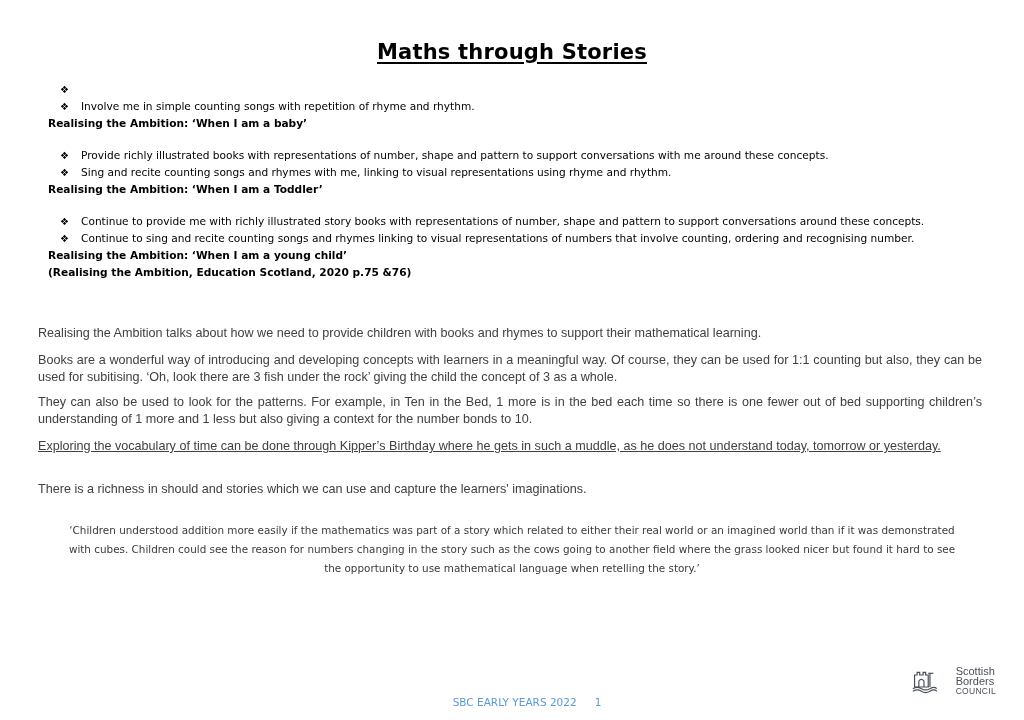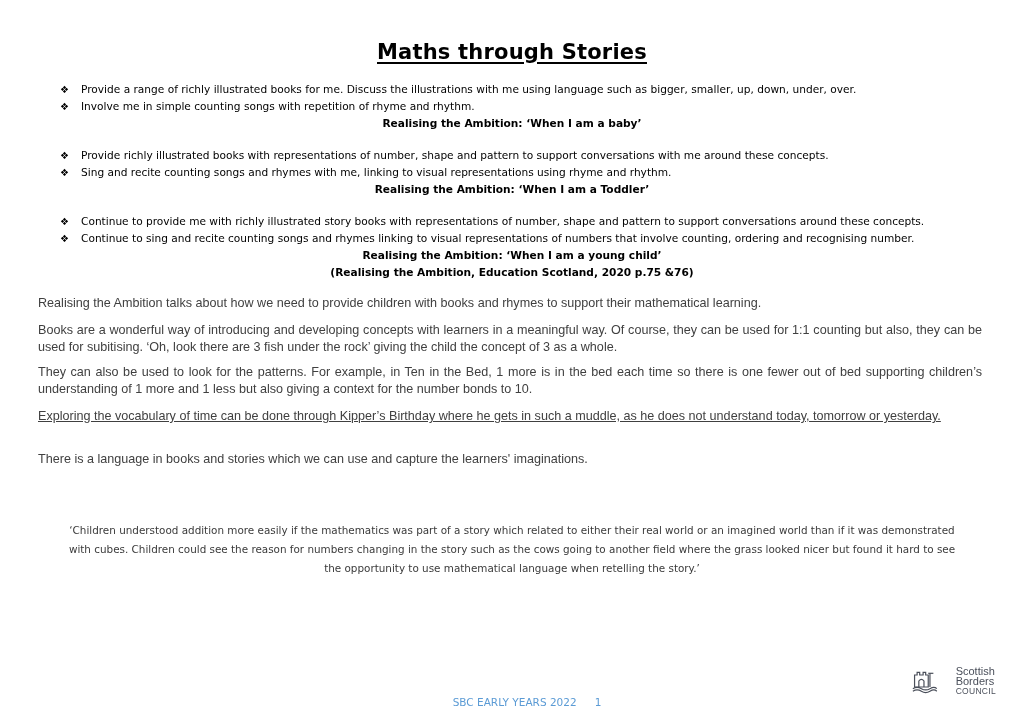--- a/index.html
+++ b/index.html
@@ -2,40 +2,39 @@
 <html><head>
   <meta charset="utf-8">
   <style>
     html, body { margin: 0; padding: 0; background: #ffffff; }
     body { width: 1024px; height: 720px; position: relative; overflow: hidden; font-family: "Liberation Sans", sans-serif; color: #000; }
     .title { position: absolute; top: 40px; left: 0; width: 1024px; text-align: center; font-family: "DejaVu Sans", sans-serif; font-weight: bold; font-size: 21px; text-decoration: underline; text-underline-offset: 3px; text-decoration-thickness: 2px; letter-spacing: 0.2px; }
     .ambition { position: absolute; left: 0; width: 1024px; font-family: "DejaVu Sans", sans-serif; font-size: 10.6px; }
     .bullet { display: flex; align-items: baseline; height: 17px; line-height: 17px; padding-left: 60px; white-space: nowrap; }
     .bullet .glyph { width: 21px; font-size: 10px; flex: 0 0 21px; }
     .bullet .text { font-size: 10.6px; }
-    .caption { text-align: center; font-weight: bold; height: 17px; line-height: 17px; font-size: 10.6px; white-space: nowrap; }
-    .para { position: absolute; left: 38px; width: 944px; font-size: 12.6px; color: #404040; line-height: 17px; text-align: justify; }
+    .caption { text-align: left; font-weight: bold; height: 17px; line-height: 17px; font-size: 10.6px; white-space: nowrap; padding-left: 48px; }
+    .para { position: absolute; left: 38px; width: 944px; font-size: 12.6px; color: #404040; line-height: 17px; text-align: justify; margin-top: 30px; }
     .quote { position: absolute; top: 505px; left: 36px; width: 952px; text-align: center; font-family: "DejaVu Sans", sans-serif; font-size: 10.4px; line-height: 19px; color: #3a3a3a; margin-top: 16px; }
     .footer { position: absolute; top: 696px; left: 0; width: 1024px; text-align: center; font-family: "DejaVu Sans", sans-serif; font-size: 10.5px; color: #5b9bd5; padding-left: 15px; }
     .footer .pg { margin-left: 18px; }
     .logo { position: absolute; left: 912px; top: 664px; width: 84px; height: 34px; display: flex; align-items: center; color: #4a4f5a; }
     .logo .crest { width: 30px; height: 30px; }
     .logo .words { margin-left: 18px; font-family: "Liberation Sans", sans-serif; line-height: 10px; }
     .logo .w1, .logo .w2 { font-size: 11px; font-weight: normal; }
     .logo .w3 { font-size: 8.5px; letter-spacing: 0.3px; text-align: center; }
   </style>
 </head>
 <body>
 
 <div class="title">Maths through Stories</div>
 
 <div class="ambition" style="top:81px;">
   <div class="bullet">
     <span class="glyph">❖</span>
-    <span class="text">Provide a range of richly illustrated books for me. Discuss the illustrations with me using language such as bigger, smaller, up, down, under, over.</span>
   </div>
   <div class="bullet">
     <span class="glyph">❖</span>
     <span class="text">Involve me in simple counting songs with repetition of rhyme and rhythm.</span>
   </div>
   <div class="caption">Realising the Ambition: ‘When I am a baby’</div>
 </div>
 
 <div class="ambition" style="top:147px;">
   <div class="bullet">
@@ -59,21 +58,21 @@
     <span class="text">Continue to sing and recite counting songs and rhymes linking to visual representations of numbers that involve counting, ordering and recognising number.</span>
   </div>
   <div class="caption">Realising the Ambition: ‘When I am a young child’</div>
   <div class="caption">(Realising the Ambition, Education Scotland, 2020 p.75 &amp;76)</div>
 </div>
 
 <div class="para" style="top:295px;">Realising the Ambition talks about how we need to provide children with books and rhymes to support their mathematical learning.</div>
 <div class="para" style="top:322px;">Books are a wonderful way of introducing and developing concepts with learners in a meaningful way. Of course, they can be used for 1:1 counting but also, they can be used for subitising. ‘Oh, look there are 3 fish under the rock’ giving the child the concept of 3 as a whole.</div>
 <div class="para" style="top:364px;">They can also be used to look for the patterns. For example, in Ten in the Bed, 1 more is in the bed each time so there is one fewer out of bed supporting children’s understanding of 1 more and 1 less but also giving a context for the number bonds to 10.</div>
 <div class="para" style="top:408px;text-decoration:underline;">Exploring the vocabulary of time can be done through Kipper’s Birthday where he gets in such a muddle, as he does not understand today, tomorrow or yesterday.</div>
-<div class="para" style="top:451px;">There is a language in books and stories which we can use and capture the learners' imaginations.</div>
+<div class="para" style="top:451px;">There is a richness in should and stories which we can use and capture the learners' imaginations.</div>
 
 <div class="quote">
   <div>‘Children understood addition more easily if the mathematics was part of a story which related to either their real world or an imagined world than if it was demonstrated</div>
   <div>with cubes.  Children could see the reason for numbers changing in the story such as the cows going to another field where the grass looked nicer but found it hard to see</div>
   <div>the opportunity to use mathematical language when retelling the story.’</div>
 </div>
 
 <div class="logo">
   <svg class="crest" viewBox="0 0 30 30">
     <g fill="none" stroke="#4a4f5a" stroke-width="1.4">

